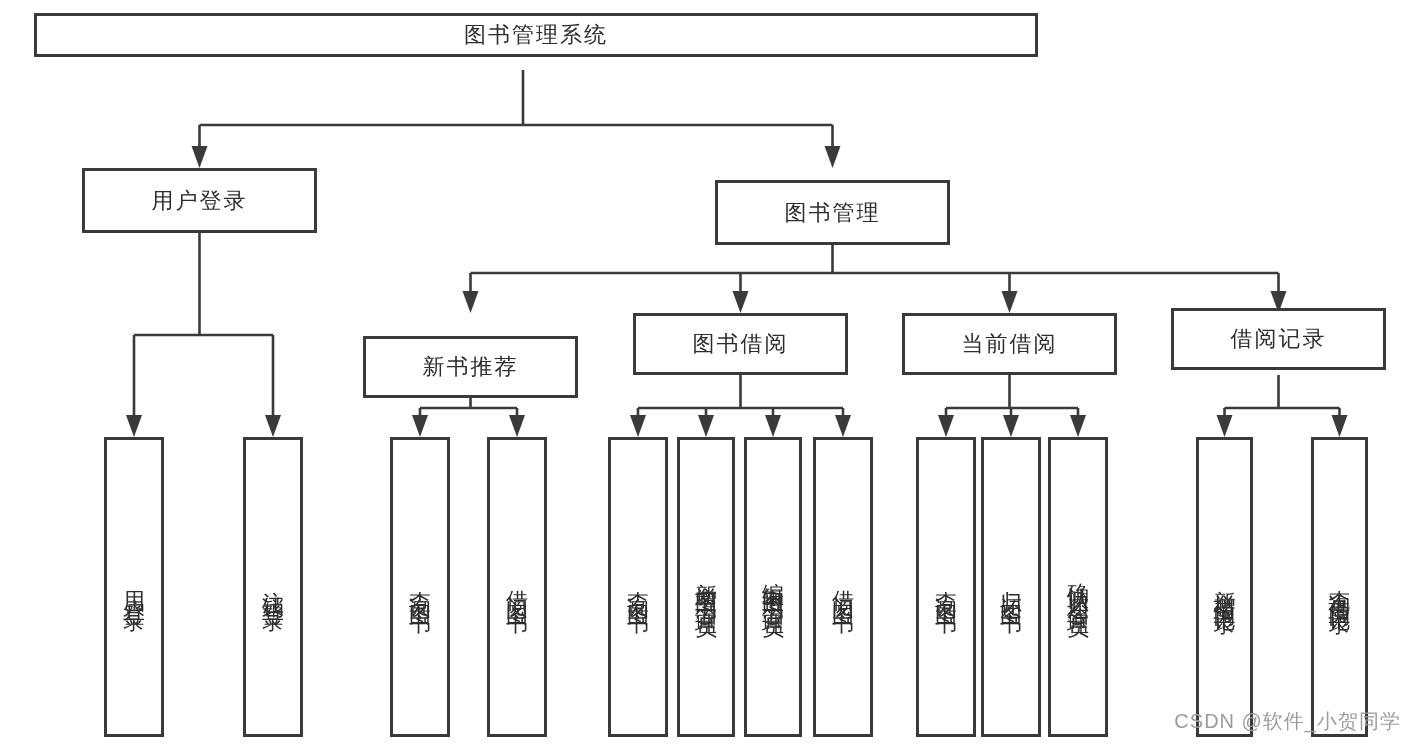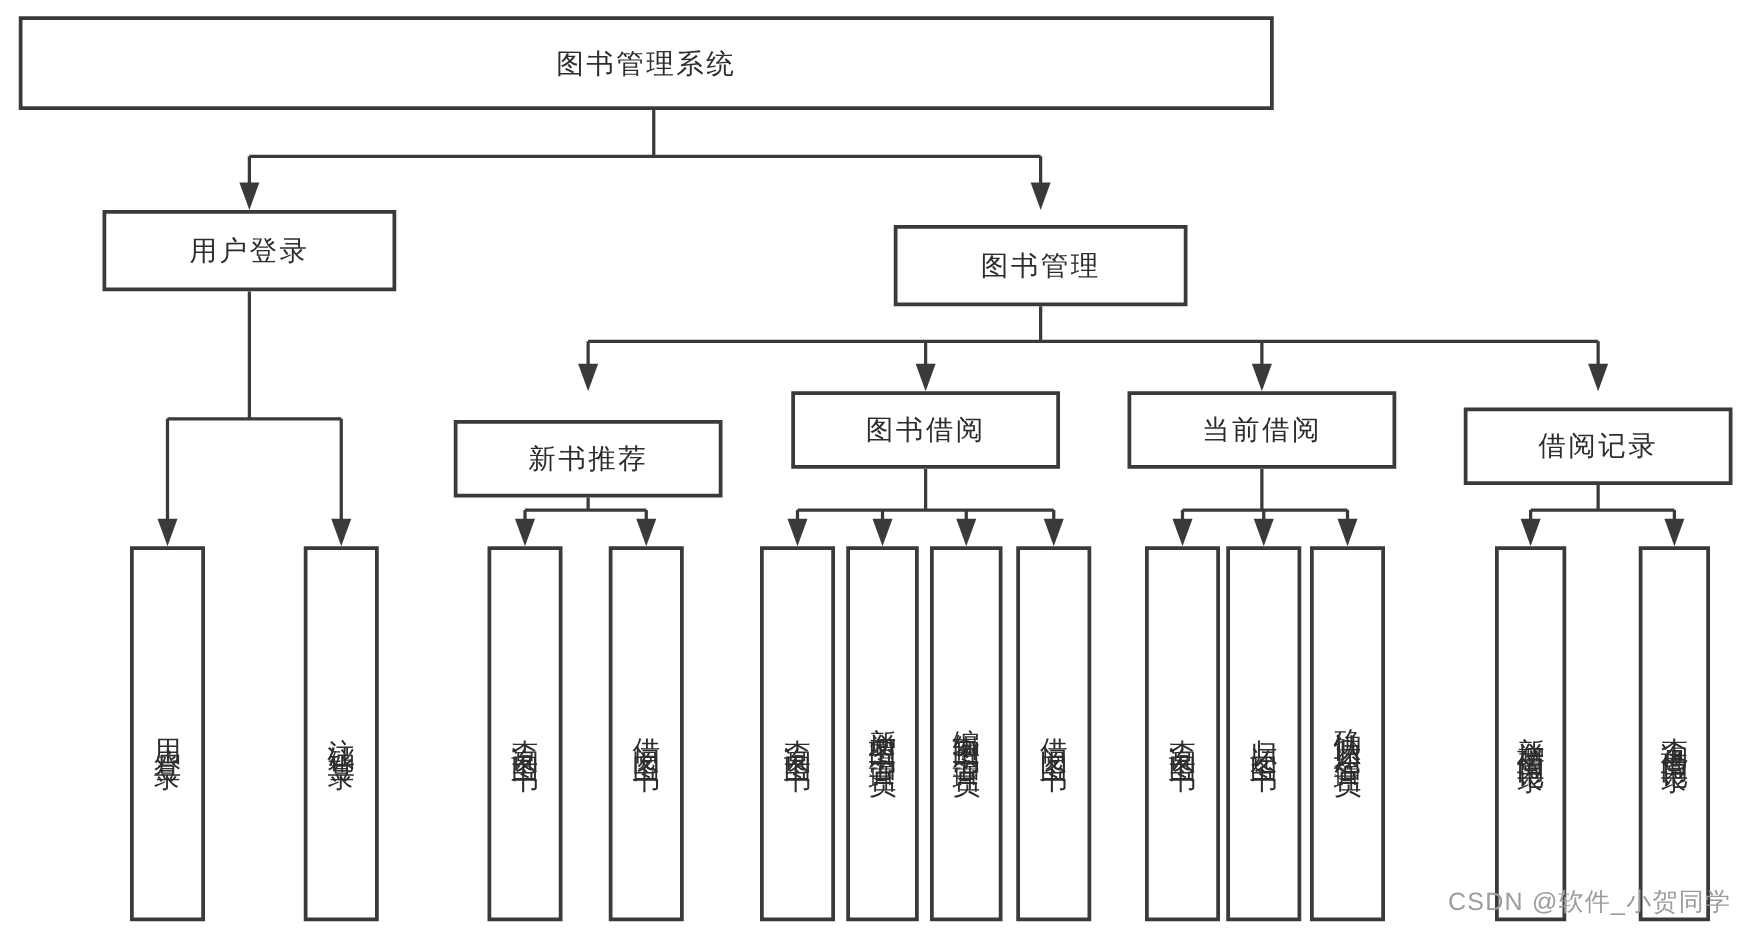--- a/index.html
+++ b/index.html
@@ -57,44 +57,44 @@
     justify-content: center;
     color: var(--text);
     font-size: 22px;
     writing-mode: vertical-rl;
     text-orientation: mixed;
     letter-spacing: 7px;
     line-height: 1;
     white-space: nowrap;
   }
   
-  .n-root            { left: 15px;   top: 13px;  width: 1004px; height: 75px; }
+  .n-root            { left: 34px;   top: 13px;  width: 1004px; height: 44px; }
   .n-user-login      { left: 82px;   top: 168px; width: 235px;  height: 65px; }
   .n-book-mgmt       { left: 715px;  top: 168px; width: 235px;  height: 65px; margin-top: 12px; }
   .n-new-book-rec    { left: 363px;  top: 313px; width: 215px;  height: 62px; margin-top: 23px; }
   .n-book-borrow     { left: 633px;  top: 313px; width: 215px;  height: 62px; }
   .n-current-borrow  { left: 902px;  top: 313px; width: 215px;  height: 62px; }
-  .n-borrow-record   { left: 1171px; top: 326px; width: 215px;  height: 62px; }
+  .n-borrow-record   { left: 1171px; top: 308px; width: 215px;  height: 62px; }
   .leaf { top: 437px; height: 300px; }
   .l-ul-login   { left: 104px;  width: 60px; }
   .l-ul-logout  { left: 243px;  width: 60px; }
   .l-nbr-query  { left: 390px;  width: 60px; }
   .l-nbr-borrow { left: 487px;  width: 60px; }
   .l-bb-query   { left: 608px;  width: 60px; }
   .l-bb-add     { left: 677px;  width: 58px; letter-spacing: 5px; }
   .l-bb-edit    { left: 744px;  width: 58px; letter-spacing: 5px; }
   .l-bb-borrow  { left: 813px;  width: 60px; }
   .l-cb-query   { left: 916px;  width: 60px; }
   .l-cb-return  { left: 981px;  width: 60px; }
   .l-cb-confirm { left: 1048px; width: 60px; letter-spacing: 5px; }
   .l-br-add     { left: 1196px; width: 57px; letter-spacing: 5px; }
   .l-br-query   { left: 1311px; width: 57px; letter-spacing: 5px; }
   #watermark {
     position: absolute;
-    right: 20px; bottom: 12px;
+    right: 4px; bottom: 12px;
     color: var(--watermark);
     font-size: 20px;
     letter-spacing: 1px;
     z-index: 5;
     white-space: nowrap;
   }
 </style>
 </head>
 <body>
 

